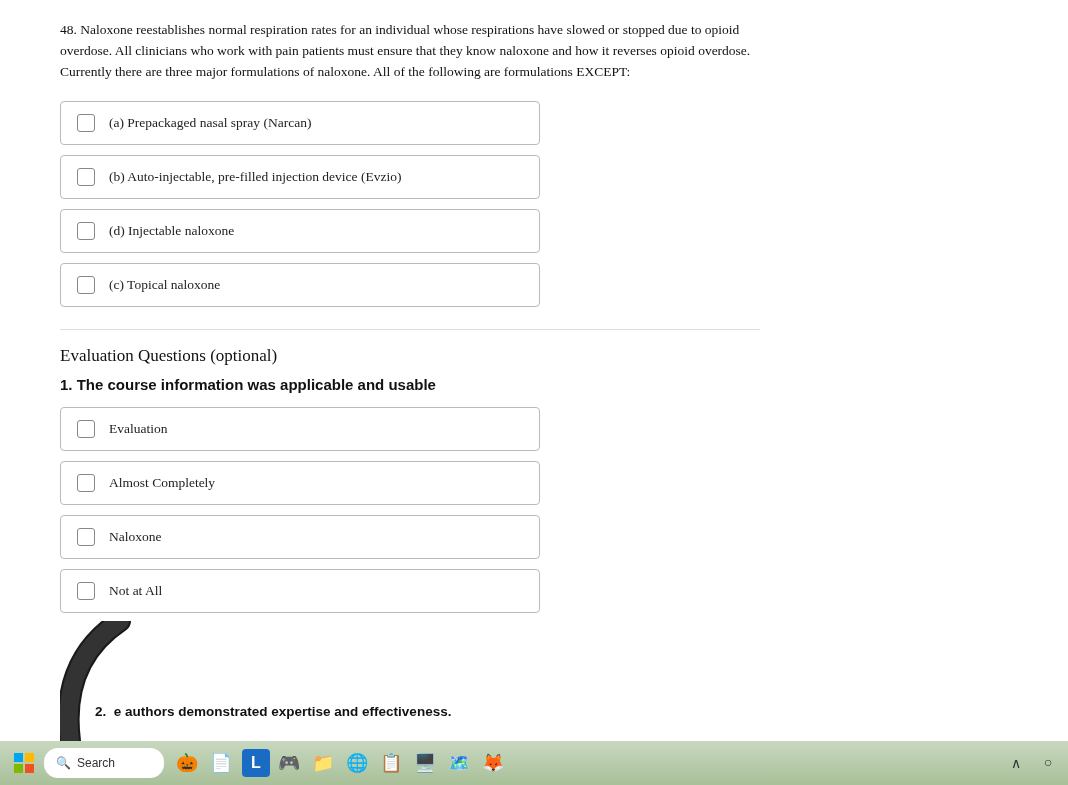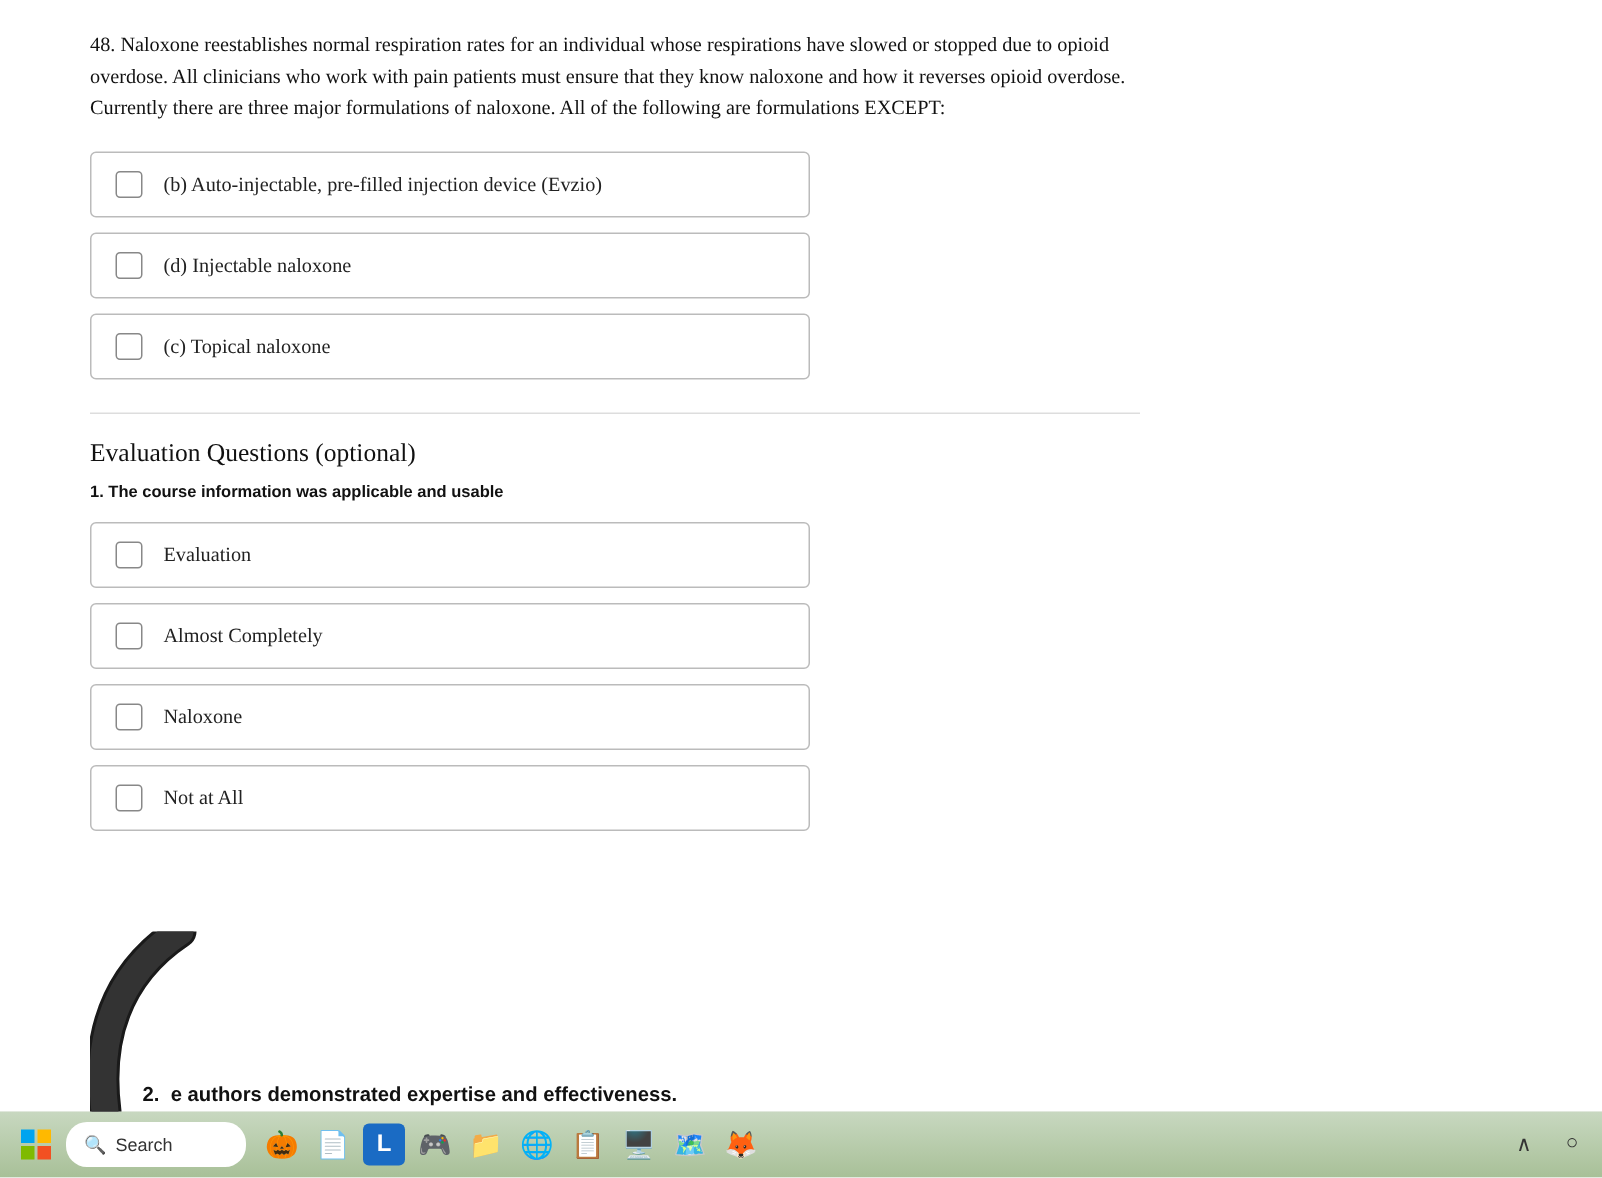--- a/index.html
+++ b/index.html
@@ -68,21 +68,21 @@
     }
 
     .eval-heading {
       font-size: 17px;
       font-weight: normal;
       color: #111;
       margin-bottom: 10px;
     }
 
     .eval-subheading {
-      font-size: 11px;
+      font-size: 15px;
       color: #111;
       margin-bottom: 14px;
       font-family: Arial, sans-serif;
     }
 
     .eval-subheading strong {
       font-weight: bold;
     }
 
     
@@ -177,38 +177,42 @@
       z-index: 10;
     }
 
     .cable-container svg {
       width: 120px;
       height: 120px;
     }
 
     .bottom-text {
       position: absolute;
-      bottom: 48px;
+      bottom: 66px;
       left: 95px;
       font-size: 13.5px;
       color: #111;
       font-family: Arial, sans-serif;
       font-weight: bold;
       z-index: 11;
       margin-top: 30px;
     }
   </style>
 </head>
 <body>
 
 <div class="main-content">
 
   <p class="question-text">48. Naloxone reestablishes normal respiration rates for an individual whose respirations have slowed or stopped due to opioid overdose. All clinicians who work with pain patients must ensure that they know naloxone and how it reverses opioid overdose. Currently there are three major formulations of naloxone. All of the following are formulations EXCEPT:</p>
 
   <div>
+    <div class="answer-option">
+      <div class="checkbox-box"></div>
+      <span class="option-text">(a)  Prepackaged nasal spray (Narcan)</span>
+    </div>
     <div class="answer-option">
       <div class="checkbox-box"></div>
       <span class="option-text">(b)  Auto-injectable, pre-filled injection device (Evzio)</span>
     </div>
     <div class="answer-option">
       <div class="checkbox-box"></div>
       <span class="option-text">(d)  Injectable naloxone</span>
     </div>
     <div class="answer-option">
       <div class="checkbox-box"></div>

